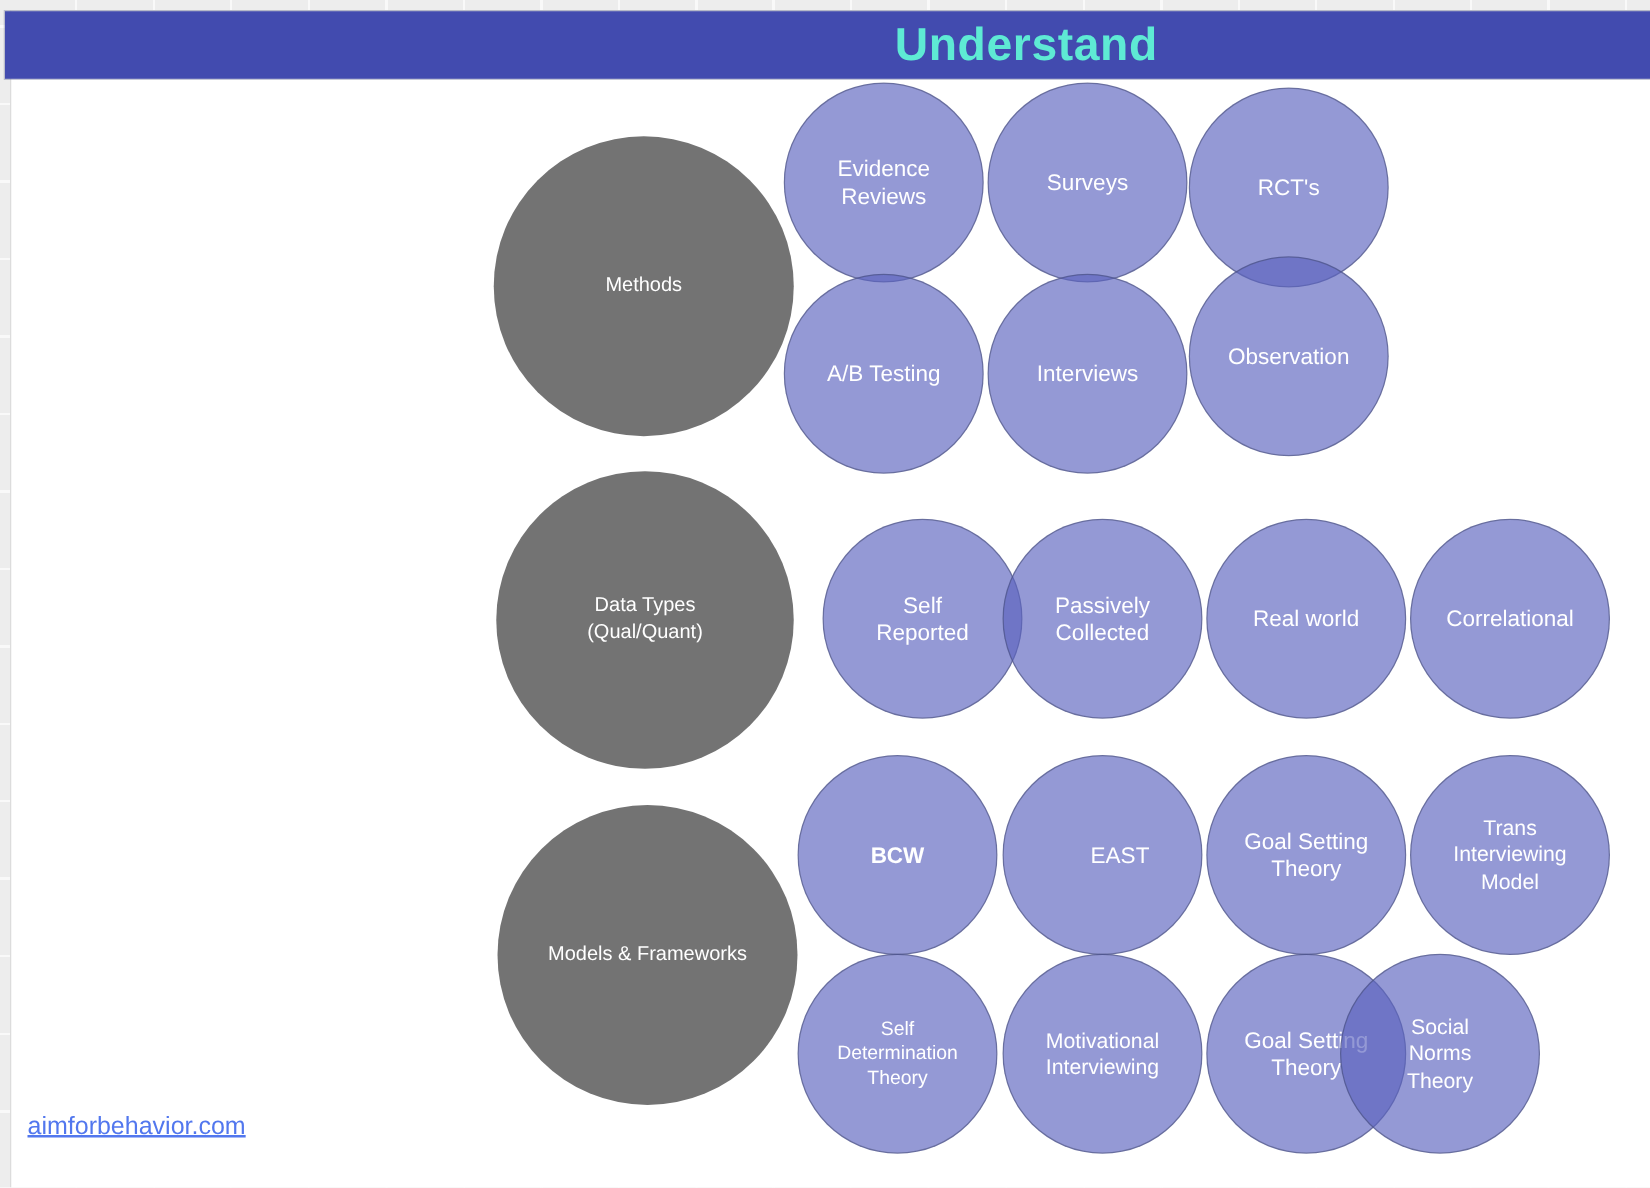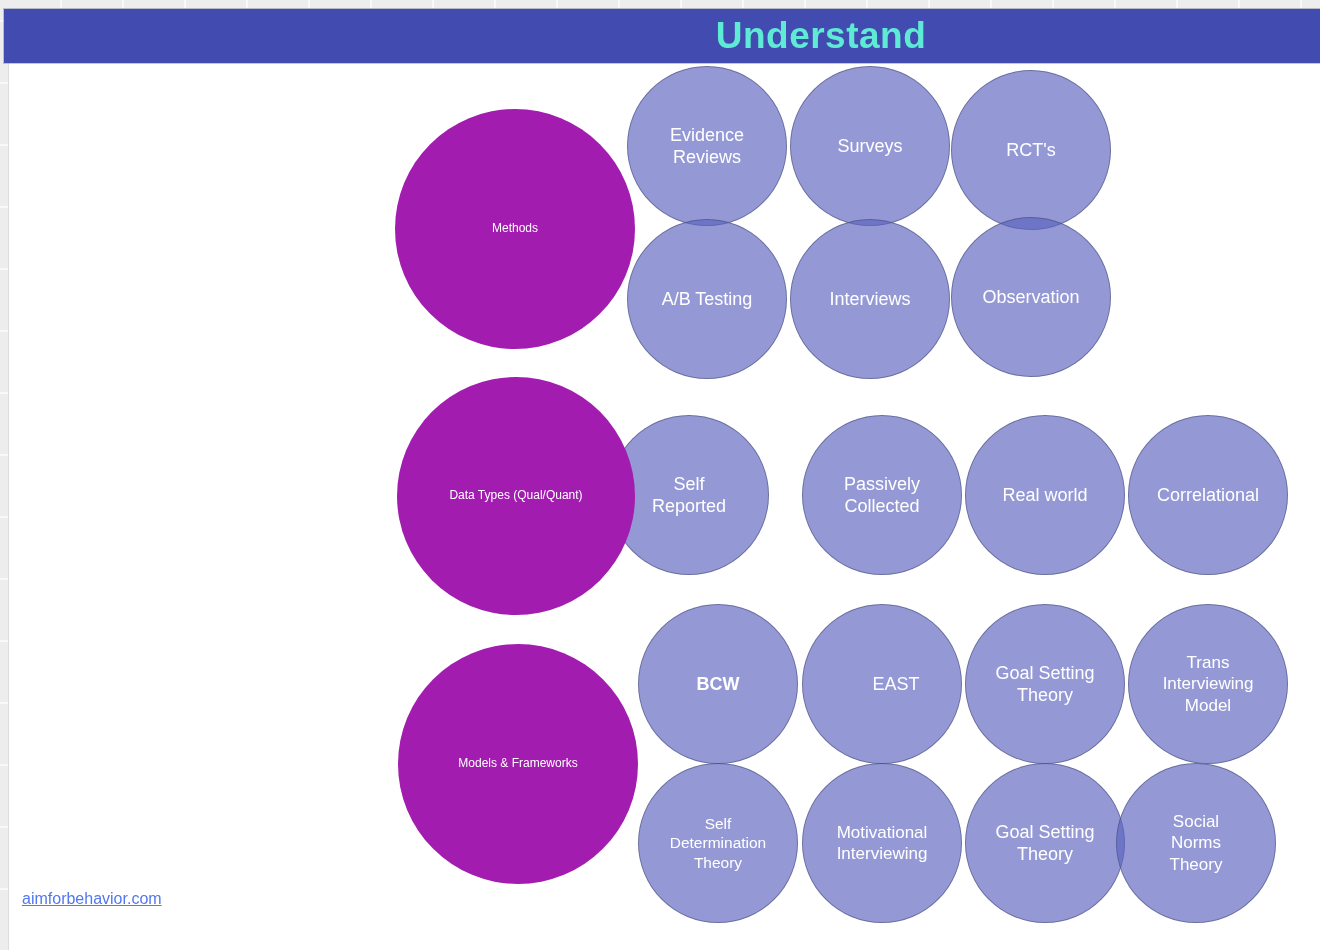--- a/index.html
+++ b/index.html
@@ -29,40 +29,40 @@
     transform:translate(-50%,-50%);
     color:#5eead4; font-size:37px; font-weight:700;
     white-space:nowrap; letter-spacing:0.5px;
   }
   .circle {
     position:absolute; border-radius:50%;
     display:flex; align-items:center; justify-content:center;
     text-align:center; color:#ffffff;
   }
   .parent {
-    background:#a21caf;
+    background:#737373;
     z-index:20;
-    font-size:12px; line-height:1.3;
+    font-size:16px; line-height:1.3;
   }
   .child {
     background:rgba(90,98,190,0.65);
     border:1px solid rgba(70,75,115,0.55);
     z-index:10;
     font-size:18px; line-height:1.25;
   }
   .parent .lbl { width:160px; }
   .child .lbl  { width:130px; }
   .w84  .lbl { width:84px; }
   .w100 .lbl { width:100px; }
   .w110 .lbl { width:110px; }
   .fs17 { font-size:17px; }
   .fs155 { font-size:15.5px; }
   .site-link {
     position:absolute; left:22px; top:890px;
-    font-size:16px; color:#5277EE; text-decoration:underline;
+    font-size:20px; color:#5277EE; text-decoration:underline;
     z-index:25; cursor:pointer;
   }
 </style>
 </head>
 <body>
 
 <div class="canvas"></div>
 
 <div class="banner">
   <div class="banner-title">Understand</div>
@@ -76,25 +76,25 @@
 </div>
 <div class="circle child" style="left:951px; top:70px;  width:160px; height:160px;">
   <div class="lbl">RCT's</div>
 </div>
 <div class="circle child" style="left:627px; top:219px; width:160px; height:160px;">
   <div class="lbl">A/B Testing</div>
 </div>
 <div class="circle child" style="left:790px; top:219px; width:160px; height:160px;">
   <div class="lbl">Interviews</div>
 </div>
-<div class="circle child" style="left:951px; top:217px; width:160px; height:160px;justify-content:center;">
+<div class="circle child" style="left:951px; top:205px; width:160px; height:160px;justify-content:center;">
   <div class="lbl">Observation</div>
 </div>
 
-<div class="circle child w84" style="left:609px; top:415px; width:160px; height:160px;text-align:center;">
+<div class="circle child w84" style="left:658px; top:415px; width:160px; height:160px;text-align:center;">
   <div class="lbl">Self Reported</div>
 </div>
 <div class="circle child w100" style="left:802px; top:415px; width:160px; height:160px;">
   <div class="lbl">Passively Collected</div>
 </div>
 <div class="circle child" style="left:965px;  top:415px; width:160px; height:160px;">
   <div class="lbl">Real world</div>
 </div>
 <div class="circle child" style="left:1128px; top:415px; width:160px; height:160px;">
   <div class="lbl">Correlational</div>
@@ -115,21 +115,21 @@
 
 <div class="circle child w110 fs155" style="left:638px; top:763px; width:160px; height:160px;">
   <div class="lbl">Self Determination Theory</div>
 </div>
 <div class="circle child w110 fs17" style="left:802px; top:763px; width:160px; height:160px;">
   <div class="lbl">Motivational Interviewing</div>
 </div>
 <div class="circle child w110" style="left:965px; top:763px; width:160px; height:160px;">
   <div class="lbl">Goal Setting Theory</div>
 </div>
-<div class="circle child w84 fs17" style="left:1116px; top:763px; width:160px; height:160px;">
+<div class="circle child w84 fs17" style="left:1072px; top:763px; width:160px; height:160px;">
   <div class="lbl">Social Norms Theory</div>
 </div>
 
 <div class="circle parent" style="left:395px; top:109px; width:240px; height:240px;">
   <div class="lbl">Methods</div>
 </div>
 <div class="circle parent" style="left:397px; top:377px; width:238px; height:238px;">
   <div class="lbl">Data Types (Qual/Quant)</div>
 </div>
 <div class="circle parent" style="left:398px; top:644px; width:240px; height:240px;">

